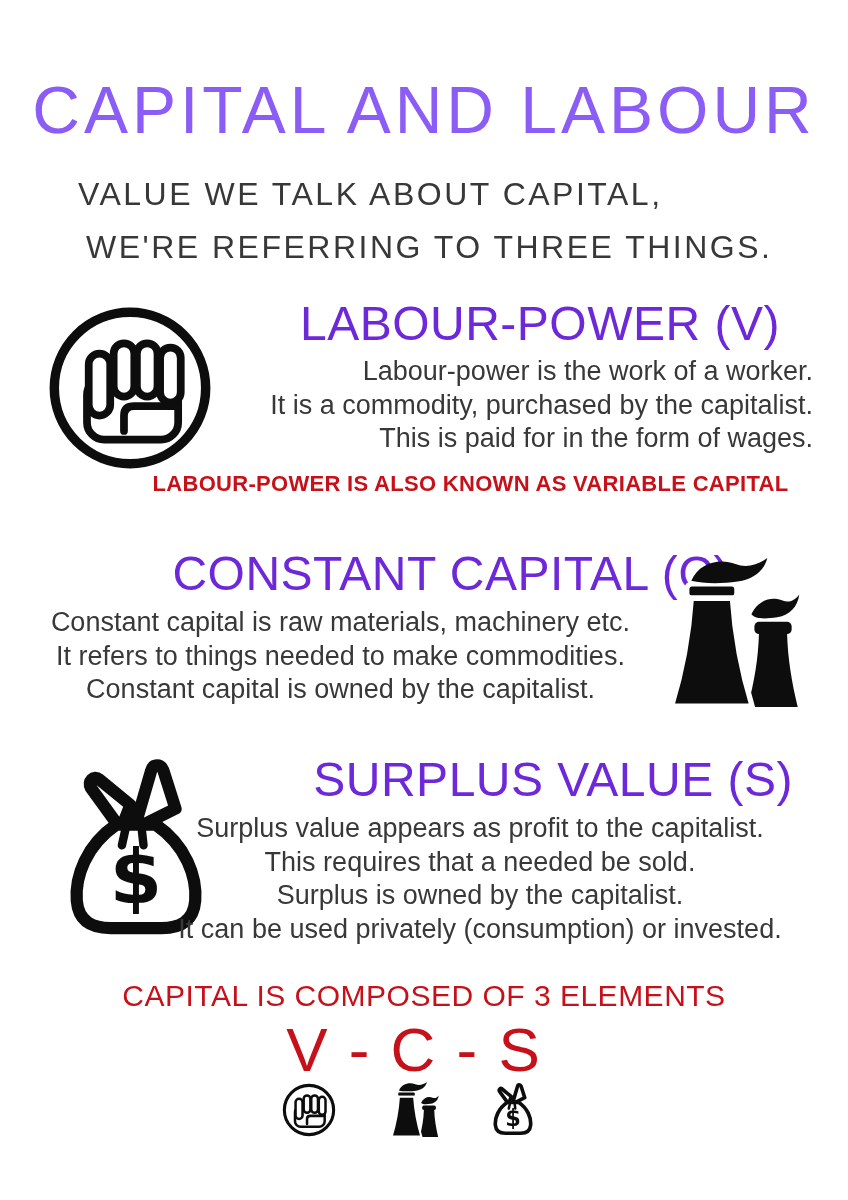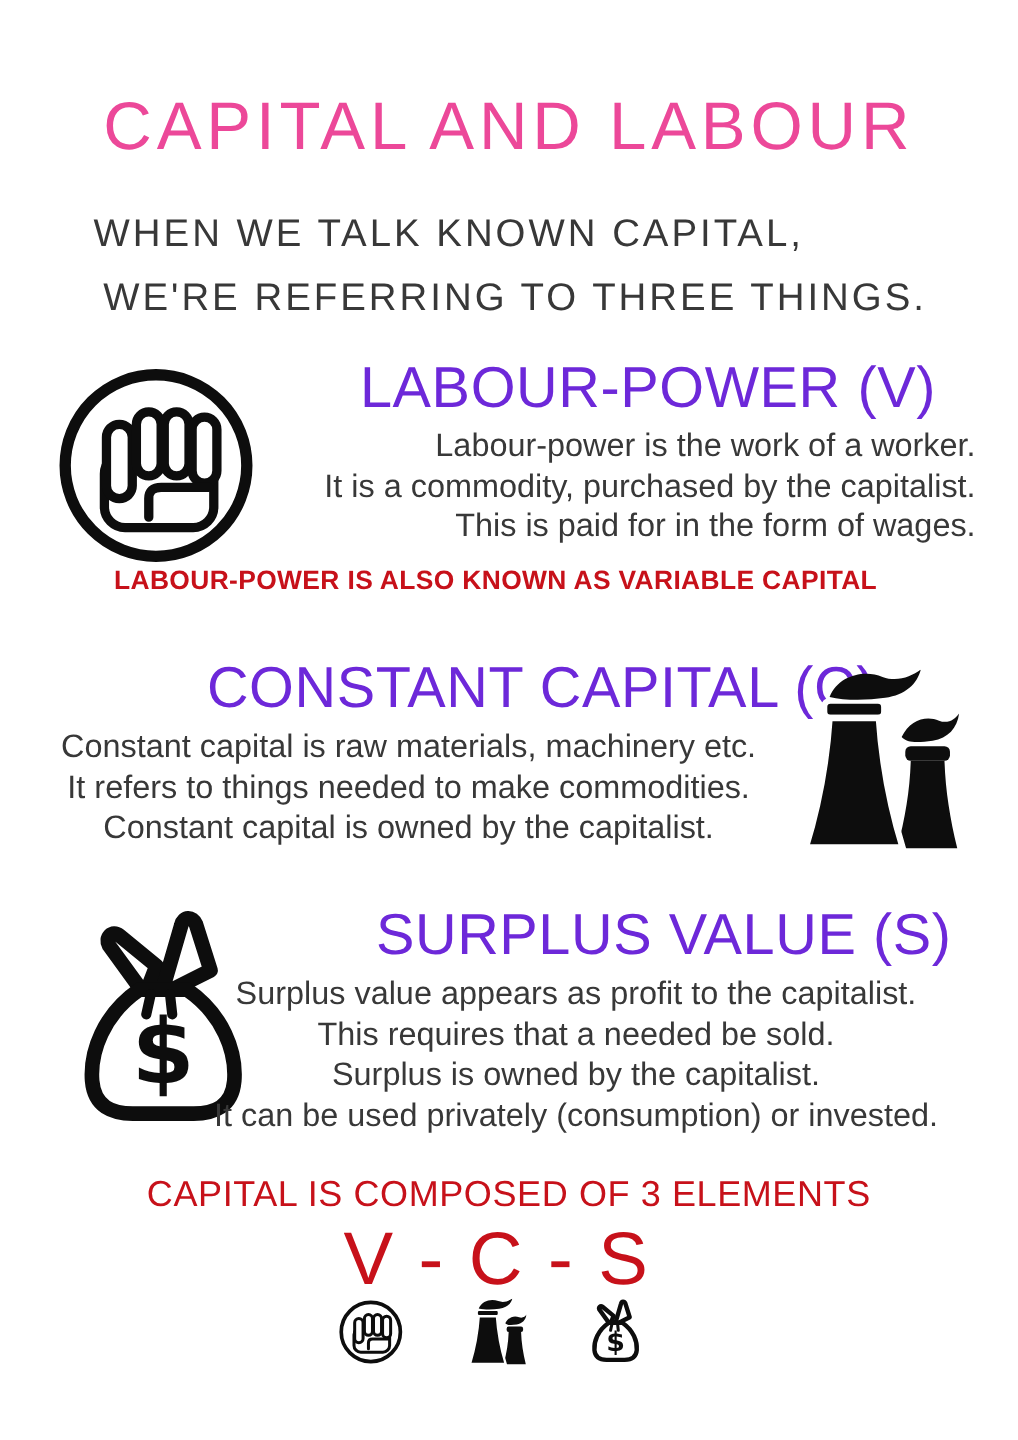--- a/index.html
+++ b/index.html
@@ -9,22 +9,22 @@
     height: 1200px;
     margin: 0 auto;
     background: #ffffff;
     font-family: "Liberation Sans", "DejaVu Sans", sans-serif;
     overflow: hidden;
     color: #383838;
   }
   .title {
     position: absolute; top: 72px; left: 0; right: 0;
     text-align: center;
-    font-size: 56px; font-weight: 400; letter-spacing: 4px;
-    color: #ec4899; white-space: nowrap;
+    font-size: 66px; font-weight: 400; letter-spacing: 4px;
+    color: #8b5cf6; white-space: nowrap;
   }
   .subtitle {
     position: absolute; top: 168px; left: 78px;
     font-size: 32px; letter-spacing: 2.5px; line-height: 53px;
     color: #383838; white-space: nowrap;
   }
   .subtitle .sub2 { margin-left: 8px; }
   .heading {
     position: absolute;
     font-size: 48px; font-weight: 400; letter-spacing: 0.5px;
@@ -36,20 +36,21 @@
   .bodytext {
     position: absolute;
     font-size: 27px; line-height: 33.5px; color: #383838;
     white-space: nowrap;
   }
   .b1 { left: 233px; top: 355px; width: 580px; text-align: right; }
   .b2 { left: 18px;  top: 606px; width: 645px; text-align: center; }
   .b3 { left: 133px; top: 812px; width: 694px; text-align: center; }
   .caption {
     position: absolute; top: 471px; left: 95px; right: 2px;
+    text-align: center;
     font-size: 22px; font-weight: 700; letter-spacing: 0.3px;
     color: #c7111a; white-space: nowrap;
   }
   .icon { position: absolute; color: #0d0d0d; }
   .icon-fist    { left: 44px;  top: 302px; width: 172px; height: 172px; }
   .icon-factory { left: 641px; top: 558px; width: 166px; height: 152px; }
   .icon-bag     { left: 42px;  top: 756px; width: 188px; height: 188px; }
   .footer-caption {
     position: absolute; top: 979px; left: 0; right: 0;
     text-align: center; font-size: 30px; font-weight: 400;
@@ -106,21 +107,21 @@
     </g>
     <text x="100" y="156" text-anchor="middle" font-family="'DejaVu Sans', sans-serif" font-size="80" font-weight="bold" fill="currentColor">$</text>
   </symbol>
 </svg>
 
 <div class="page">
 
   <div class="title">CAPITAL AND LABOUR</div>
 
   <div class="subtitle">
-    <div>WHEN WE TALK KNOWN CAPITAL,</div>
+    <div>VALUE WE TALK ABOUT CAPITAL,</div>
     <div class="sub2">WE'RE REFERRING TO THREE THINGS.</div>
   </div>
 
   <svg class="icon icon-fist" viewBox="0 0 200 200">
       <use href="#sym-fist"></use>
     </svg>
   <div class="heading h-labour">LABOUR-POWER (V)</div>
   <div class="bodytext b1">
     <div>Labour-power is the work of a worker.</div>
     <div>It is a commodity, purchased by the capitalist.</div>

